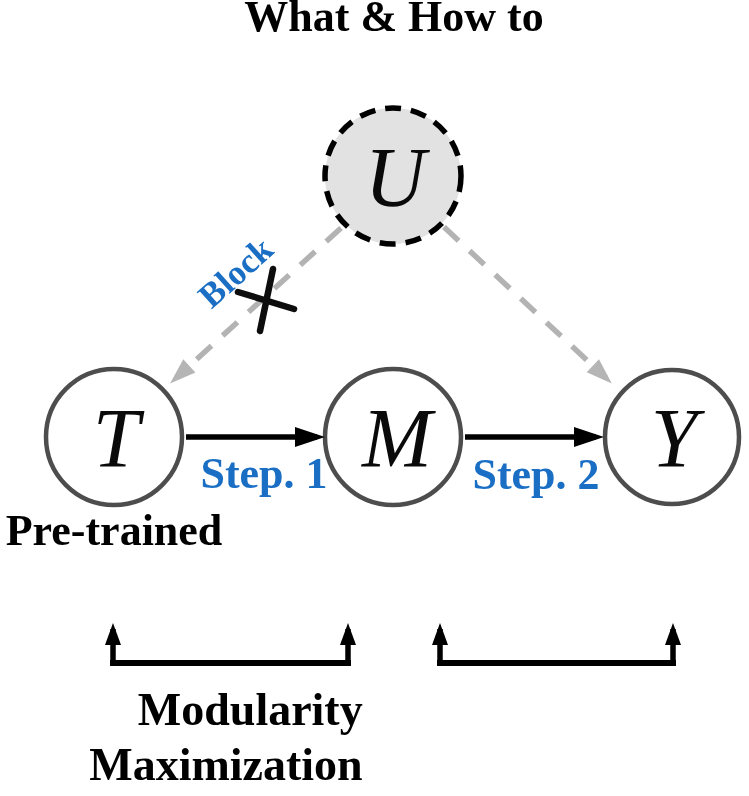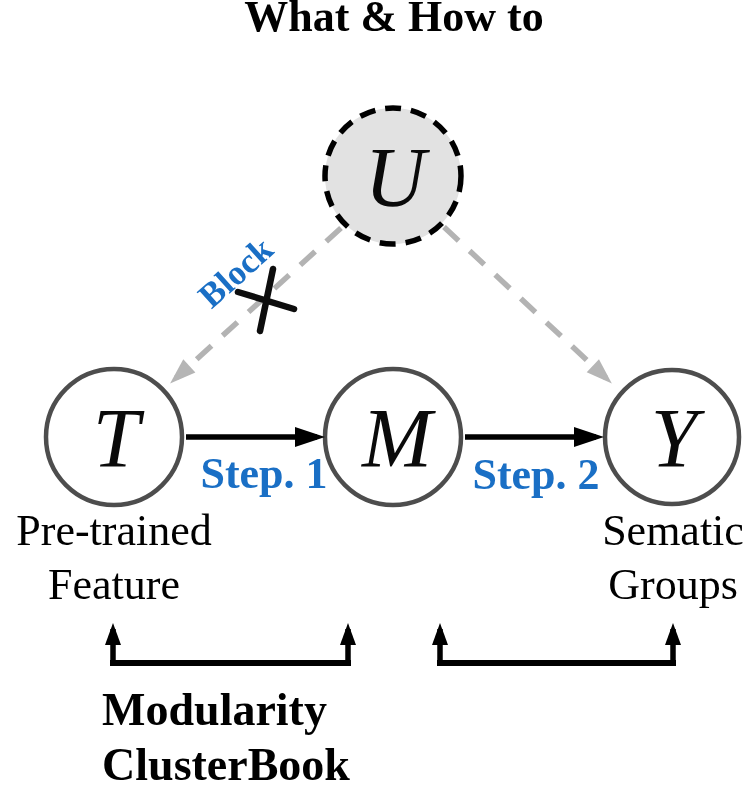--- a/index.html
+++ b/index.html
@@ -17,33 +17,33 @@
   .title{
     top:-7px;left:394px;
     font-size:44px;font-weight:bold;line-height:47px;
     text-align:center;
   }
   .node-letter{
     font-size:84px;font-style:italic;font-weight:normal;
     line-height:84px;color:#0a0a0a;
   }
   .caption{
-    font-size:44px;font-weight:normal;line-height:54px;
+    font-size:44px;font-weight:bold;line-height:54px;
     text-align:center;top:504px;
   }
   .step{
     font-size:44px;font-weight:bold;color:#1a6fc5;line-height:44px;
   }
   .block-label{
     font-size:35px;font-weight:bold;color:#1a6fc5;
     transform:translate(-50%,-50%) rotate(-42deg);
   }
   .process{
     font-size:46px;font-weight:bold;line-height:55px;
-    text-align:left;top:682px;
+    text-align:right;top:682px;
   }
 </style>
 </head>
 <body>
 
 <div class="canvas">
 
   <svg width="749" height="796" viewBox="0 0 749 796">
     <defs>
       <marker id="mBlack" markerUnits="userSpaceOnUse" markerWidth="36" markerHeight="28" refX="24" refY="13" orient="auto">
@@ -92,25 +92,20 @@
   <div class="txt node-letter center" style="left:116px;top:439px;">T</div>
   <div class="txt node-letter center" style="left:397px;top:439px;">M</div>
   <div class="txt node-letter center" style="left:674px;top:439px;">Y</div>
 
   <div class="txt block-label" style="left:236px;top:273px;">Block</div>
   <div class="txt step center" style="left:264px;top:474px;">Step. 1</div>
   <div class="txt step center" style="left:536px;top:475px;">Step. 2</div>
 
   <div class="txt caption hcenter" style="left:114px;">
     <div>Pre-trained</div>
-    <div>Feature</div>
-  </div>
-  <div class="txt caption hcenter" style="left:673px;">
-    <div>Sematic</div>
-    <div>Groups</div>
   </div>
 
   <div class="txt process hcenter" style="left:226px;">
     <div>Modularity</div>
-    <div>ClusterBook</div>
+    <div>Maximization</div>
   </div>
 
 </div>
 
 </body></html>

